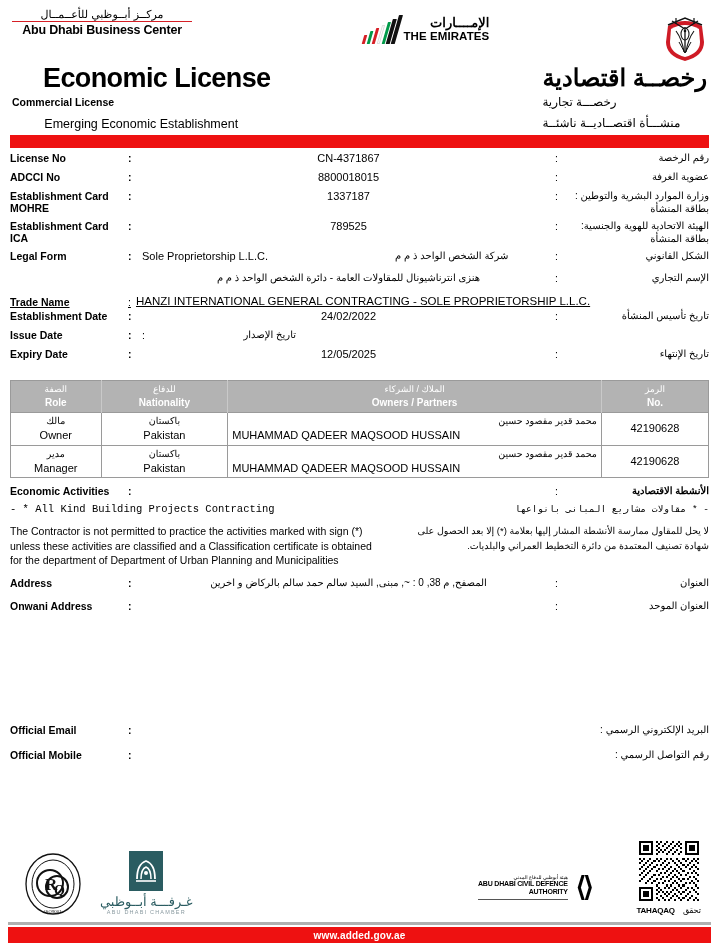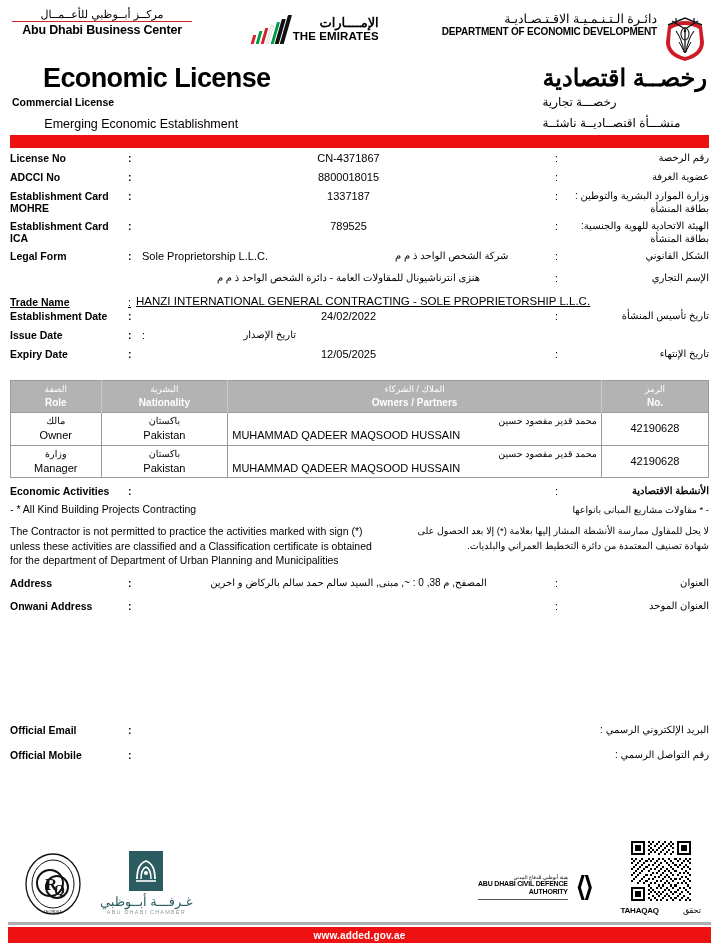--- a/index.html
+++ b/index.html
@@ -81,21 +81,21 @@
 
   
   .sec { padding: 4px 2px 0 2px; }
   .act-head { display: flex; align-items: flex-start; padding: 3px 0; }
   .act-head .lbl { width: 118px; font-size: 10.5px; font-weight: bold; }
   .act-head .col { width: 14px; font-size: 10.5px; font-weight: bold; }
   .act-head .sp { flex: 1; }
   .act-head .colr { width: 12px; font-size: 10.5px; }
   .act-head .lblar { width: 142px; font-size: 10px; text-align: right; direction: rtl; font-weight: bold; }
 
-  .act-item { display: flex; justify-content: space-between; align-items: flex-end; padding: 3px 0 0 0; }
+  .act-item { display: flex; justify-content: space-between; align-items: flex-end; padding: 3px 0 0 0; font-family: Liberation Mono, monospace; }
   .act-en { font-size: 10.5px; }
   .act-ar { font-size: 9.5px; direction: rtl; text-align: right; width: 300px; }
 
   .note { display: flex; justify-content: space-between; align-items: flex-start; padding: 9px 0 0 0; }
   .note-en { font-size: 10.5px; width: 370px; line-height: 1.35; font-weight: normal; }
   .note-ar { font-size: 9.5px; direction: rtl; text-align: right; width: 295px; line-height: 1.5; }
 
   
   .footer-logos { position: absolute; left: 0; right: 0; bottom: 26px; height: 78px; padding: 0 10px; }
   .lloyds { position: absolute; left: 24px; bottom: 6px; width: 58px; height: 62px; }
@@ -104,21 +104,21 @@
   .adc-ar { font-size: 13px; color: #2a5c61; direction: rtl; letter-spacing: 1px; margin-top: 3px; }
   .adc-en { font-size: 5.5px; color: #8a9aa0; letter-spacing: 1.2px; }
   .civdef { position: absolute; left: 478px; bottom: 20px; display: flex; align-items: center; gap: 8px; }
   .cd-txt { text-align: right; line-height: 1.15; }
   .cd-ar { font-size: 5px; direction: rtl; letter-spacing: .2px; }
   .cd-en { font-size: 7px; font-weight: bold; letter-spacing: -.2px; }
   .cd-rule { border-top: 1px solid #555; margin-top: 3px; }
   .cd-glyph { font-size: 27px; font-weight: bold; letter-spacing: -3px; line-height: 1; }
   .qrwrap { position: absolute; right: 18px; bottom: 6px; text-align: center; }
   .qrimg { width: 60px; height: 60px; }
-  .qr-cap { display: flex; justify-content: center; gap: 24px; align-items: baseline; margin-top: 1px; }
+  .qr-cap { display: flex; justify-content: center; gap: 8px; align-items: baseline; margin-top: 1px; }
   .qr-en { font-size: 8px; font-weight: bold; letter-spacing: -.2px; }
   .qr-ar { font-size: 8px; direction: rtl; }
 
   .grayline { position: absolute; left: 8px; right: 8px; bottom: 22px; height: 3px; background: #b0b0b0; }
   .urlbar { position: absolute; left: 8px; right: 8px; bottom: 4px; height: 16px; background: #ee1111; color: #fff; font-size: 10px; font-weight: bold; display: flex; align-items: center; justify-content: center; letter-spacing: .2px; }
 </style>
 </head>
 <body>
 
 <div class="page">
@@ -140,24 +140,20 @@
         <i style="height:25px;background:#111111"></i>
         <i style="height:29px;background:#111111"></i>
       </div>
       <div class="emirates-txt">
         <div class="emirates-ar">الإمــــارات</div>
         <div class="emirates-en">THE EMIRATES</div>
       </div>
     </div>
 
     <div class="hdr-right">
-      <div class="ded-txt">
-        <div class="ded-ar">دائـرة الـتـنـمـيـة الاقـتـصـاديـة</div>
-        <div class="ded-en">DEPARTMENT OF ECONOMIC DEVELOPMENT</div>
-      </div>
       <div class="emblem">
         <svg viewBox="0 0 44 50" width="44" height="50">
           <path d="M5 14 Q22 4 39 14 L41 30 Q41 44 22 49 Q3 44 3 30 Z" fill="#cf1b26"></path>
           <path d="M8 17 Q22 9 36 17 L37 30 Q37 41 22 45 Q7 41 7 30 Z" fill="#ffffff"></path>
           <path d="M5 13 L22 6 L39 13" stroke="#111" stroke-width="1.4" fill="none"></path>
           <path d="M9 9 L22 17 L35 9" stroke="#111" stroke-width="1.2" fill="none"></path>
           <path d="M13 6 L13 12 M31 6 L31 12" stroke="#111" stroke-width="1.2"></path>
           <ellipse cx="22" cy="22" rx="4" ry="6" fill="#ffffff" stroke="#111" stroke-width="1.1"></ellipse>
           <path d="M22 15 L22 41" stroke="#111" stroke-width="1.3"></path>
           <path d="M13 19 Q19 27 21 40 M31 19 Q25 27 23 40" stroke="#111" stroke-width="1.1" fill="none"></path>
@@ -265,21 +261,21 @@
   </div>
 
   <table class="tbl">
     <thead>
       <tr>
         <th class="col-role">
           <span class="th-ar">الصفة</span>
           <span>Role</span>
         </th>
         <th class="col-nat">
-          <span class="th-ar">البشرية</span>
+          <span class="th-ar">للدفاع</span>
           <span>Nationality</span>
         </th>
         <th class="col-own">
           <span class="th-ar">الملاك / الشركاء</span>
           <span>Owners / Partners</span>
         </th>
         <th class="col-no">
           <span class="th-ar">الرمز</span>
           <span>No.</span>
         </th>
@@ -296,21 +292,21 @@
           <span class="cell-en">Pakistan</span>
         </td>
         <td class="own-cell">
           <span class="cell-ar">محمد قدير مقصود حسين</span>
           <span class="cell-en">MUHAMMAD QADEER MAQSOOD HUSSAIN</span>
         </td>
         <td>42190628</td>
       </tr>
       <tr>
         <td>
-          <span class="cell-ar">وزارة</span>
+          <span class="cell-ar">مدير</span>
           <span class="cell-en">Manager</span>
         </td>
         <td>
           <span class="cell-ar">باكستان</span>
           <span class="cell-en">Pakistan</span>
         </td>
         <td class="own-cell">
           <span class="cell-ar">محمد قدير مقصود حسين</span>
           <span class="cell-en">MUHAMMAD QADEER MAQSOOD HUSSAIN</span>
         </td>

